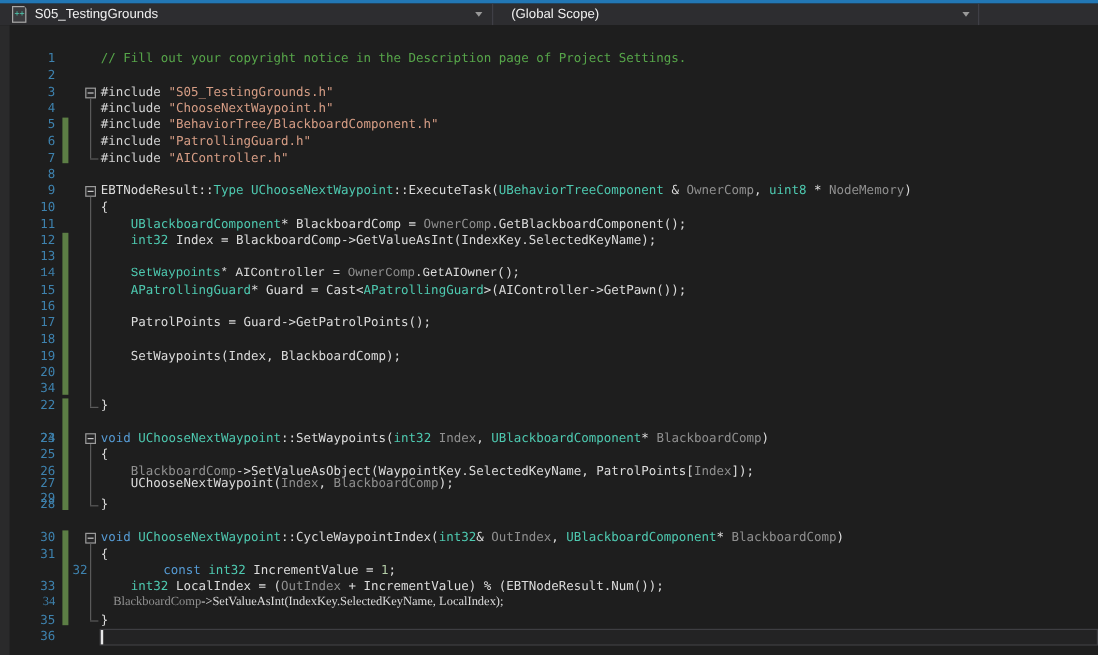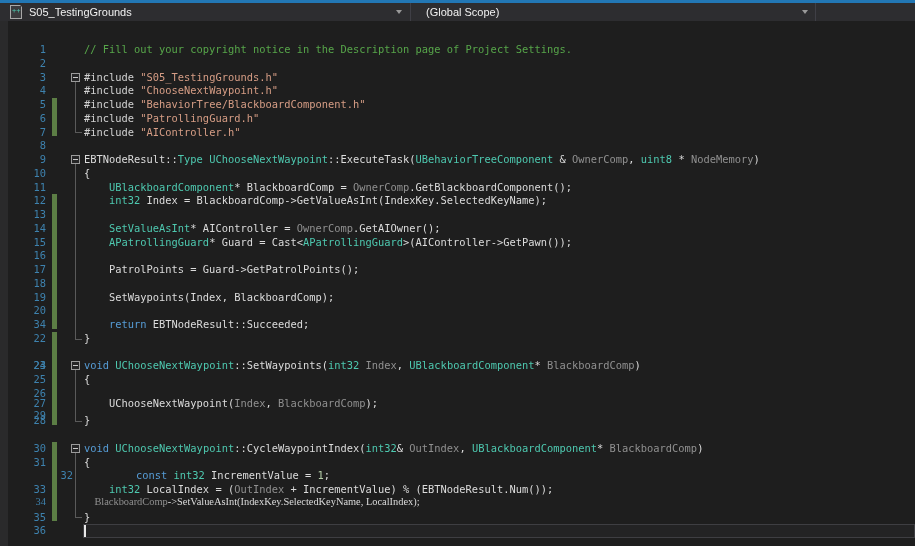--- a/index.html
+++ b/index.html
@@ -116,33 +116,33 @@
         <div class="line" style="top: 63.25px;"><span class="ln">4</span><span class="code"><span class="tok-pp">#include</span><span class="tok-w"> </span><span class="tok-s">"ChooseNextWaypoint.h"</span></span></div>
         <div class="line" style="top: 77px;"><span class="ln">5</span><span class="code"><span class="tok-pp">#include</span><span class="tok-w"> </span><span class="tok-s">"BehaviorTree/BlackboardComponent.h"</span></span></div>
         <div class="line" style="top: 90.75px;"><span class="ln">6</span><span class="code"><span class="tok-pp">#include</span><span class="tok-w"> </span><span class="tok-s">"PatrollingGuard.h"</span></span></div>
         <div class="line" style="top: 104.5px;"><span class="ln">7</span><span class="code"><span class="tok-pp">#include</span><span class="tok-w"> </span><span class="tok-s">"AIController.h"</span></span></div>
         <div class="line" style="top: 118.25px;"><span class="ln">8</span><span class="code"></span></div>
         <div class="line" style="top: 132px;"><span class="ln">9</span><span class="code"><span class="tok-w">EBTNodeResult::</span><span class="tok-t">Type</span><span class="tok-w"> </span><span class="tok-t">UChooseNextWaypoint</span><span class="tok-w">::ExecuteTask(</span><span class="tok-t">UBehaviorTreeComponent</span><span class="tok-w"> &amp; </span><span class="tok-p">OwnerComp</span><span class="tok-w">, </span><span class="tok-t">uint8</span><span class="tok-w"> * </span><span class="tok-p">NodeMemory</span><span class="tok-w">)</span></span></div>
         <div class="line" style="top: 145.75px;"><span class="ln">10</span><span class="code"><span class="tok-w">{</span></span></div>
         <div class="line" style="top: 159.5px;"><span class="ln">11</span><span class="code"><span class="tok-w">    </span><span class="tok-t">UBlackboardComponent</span><span class="tok-w">* BlackboardComp = </span><span class="tok-p">OwnerComp</span><span class="tok-w">.GetBlackboardComponent();</span></span></div>
         <div class="line" style="top: 173.25px;"><span class="ln">12</span><span class="code"><span class="tok-w">    </span><span class="tok-t">int32</span><span class="tok-w"> Index = BlackboardComp-&gt;GetValueAsInt(IndexKey.SelectedKeyName);</span></span></div>
         <div class="line" style="top: 187px;"><span class="ln">13</span><span class="code"></span></div>
-        <div class="line" style="top: 200.75px;"><span class="ln">14</span><span class="code"><span class="tok-w">    </span><span class="tok-t">SetValueAsInt</span><span class="tok-w">* AIController = </span><span class="tok-p">OwnerComp</span><span class="tok-w">.GetAIOwner();</span></span></div>
+        <div class="line" style="top: 200.75px; font-family: Liberation Mono, monospace;"><span class="ln">14</span><span class="code"><span class="tok-w">    </span><span class="tok-t">SetWaypoints</span><span class="tok-w">* AIController = </span><span class="tok-p">OwnerComp</span><span class="tok-w">.GetAIOwner();</span></span></div>
         <div class="line" style="top: 214.5px;"><span class="ln">15</span><span class="code"><span class="tok-w">    </span><span class="tok-t">APatrollingGuard</span><span class="tok-w">* Guard = Cast&lt;</span><span class="tok-t">APatrollingGuard</span><span class="tok-w">&gt;(AIController-&gt;GetPawn());</span></span></div>
         <div class="line" style="top: 228.25px;"><span class="ln">16</span><span class="code"></span></div>
         <div class="line" style="top: 242px;"><span class="ln">17</span><span class="code"><span class="tok-w">    PatrolPoints = Guard-&gt;GetPatrolPoints();</span></span></div>
         <div class="line" style="top: 255.75px;"><span class="ln">18</span><span class="code"></span></div>
         <div class="line" style="top: 269.5px;"><span class="ln">19</span><span class="code"><span class="tok-w">    SetWaypoints(Index, BlackboardComp);</span></span></div>
         <div class="line" style="top: 283.25px;"><span class="ln">20</span><span class="code"></span></div>
-        <div class="line" style="top: 297px;"><span class="ln">34</span><span class="code"><span class="tok-w">    </span><span class="tok-k">return</span><span class="tok-w"> EBTNodeResult::Succeeded;</span></span></div>
+        <div class="line" style="top: 297px;"><span class="ln">34</span></div>
         <div class="line" style="top: 310.75px;"><span class="ln">22</span><span class="code"><span class="tok-w">}</span></span></div>
         <div class="line" style="top: 324.5px; margin-top: 13px;"><span class="ln">23</span><span class="code"></span></div>
         <div class="line" style="top: 338.25px;"><span class="ln">24</span><span class="code"><span class="tok-k">void</span><span class="tok-w"> </span><span class="tok-t">UChooseNextWaypoint</span><span class="tok-w">::SetWaypoints(</span><span class="tok-t">int32</span><span class="tok-w"> </span><span class="tok-p">Index</span><span class="tok-w">, </span><span class="tok-t">UBlackboardComponent</span><span class="tok-w">* </span><span class="tok-p">BlackboardComp</span><span class="tok-w">)</span></span></div>
         <div class="line" style="top: 352px; padding-left: 48px;"><span class="ln">25</span><span class="code"><span class="tok-w">{</span></span></div>
-        <div class="line" style="top: 365.75px;"><span class="ln">26</span></div>
+        <div class="line" style="top: 365.75px;"><span class="ln">26</span><span class="code"><span class="tok-w">    </span><span class="tok-p">BlackboardComp</span><span class="tok-w">-&gt;SetValueAsObject(WaypointKey.SelectedKeyName, PatrolPoints[</span><span class="tok-p">Index</span><span class="tok-w">]);</span></span></div>
         <div class="line" style="top: 376px;"><span class="ln">27</span><span class="code"><span class="tok-w">    UChooseNextWaypoint(</span><span class="tok-p">Index</span><span class="tok-w">, </span><span class="tok-p">BlackboardComp</span><span class="tok-w">);</span></span></div>
         <div class="line" style="top: 393.25px;"><span class="ln">28</span><span class="code"><span class="tok-w">}</span></span></div>
         <div class="line" style="top: 388px;"><span class="ln">29</span><span class="code"></span></div>
         <div class="line" style="top: 420.75px;"><span class="ln">30</span><span class="code"><span class="tok-k">void</span><span class="tok-w"> </span><span class="tok-t">UChooseNextWaypoint</span><span class="tok-w">::CycleWaypointIndex(</span><span class="tok-t">int32</span><span class="tok-w">&amp; </span><span class="tok-p">OutIndex</span><span class="tok-w">, </span><span class="tok-t">UBlackboardComponent</span><span class="tok-w">* </span><span class="tok-p">BlackboardComp</span><span class="tok-w">)</span></span></div>
         <div class="line" style="top: 434.5px;"><span class="ln">31</span><span class="code"><span class="tok-w">{</span></span></div>
         <div class="line" style="top: 448.25px; margin-left: 27px;"><span class="ln">32</span><span class="code"><span class="tok-w">    </span><span class="tok-k">const</span><span class="tok-w"> </span><span class="tok-t">int32</span><span class="tok-w"> IncrementValue = </span><span class="tok-n">1</span><span class="tok-w">;</span></span></div>
         <div class="line" style="top: 462px;"><span class="ln">33</span><span class="code"><span class="tok-w">    </span><span class="tok-t">int32</span><span class="tok-w"> LocalIndex = (</span><span class="tok-p">OutIndex</span><span class="tok-w"> + IncrementValue) % (EBTNodeResult.Num());</span></span></div>
         <div class="line" style="top: 474px; font-family: Liberation Serif, serif;"><span class="ln">34</span><span class="code"><span class="tok-w">    </span><span class="tok-p">BlackboardComp</span><span class="tok-w">-&gt;SetValueAsInt(IndexKey.SelectedKeyName, LocalIndex);</span></span></div>
         <div class="line" style="top: 489.5px;"><span class="ln">35</span><span class="code"><span class="tok-w">}</span></span></div>
         <div class="line" style="top: 503.25px;"><span class="ln">36</span><span class="code"></span></div>

